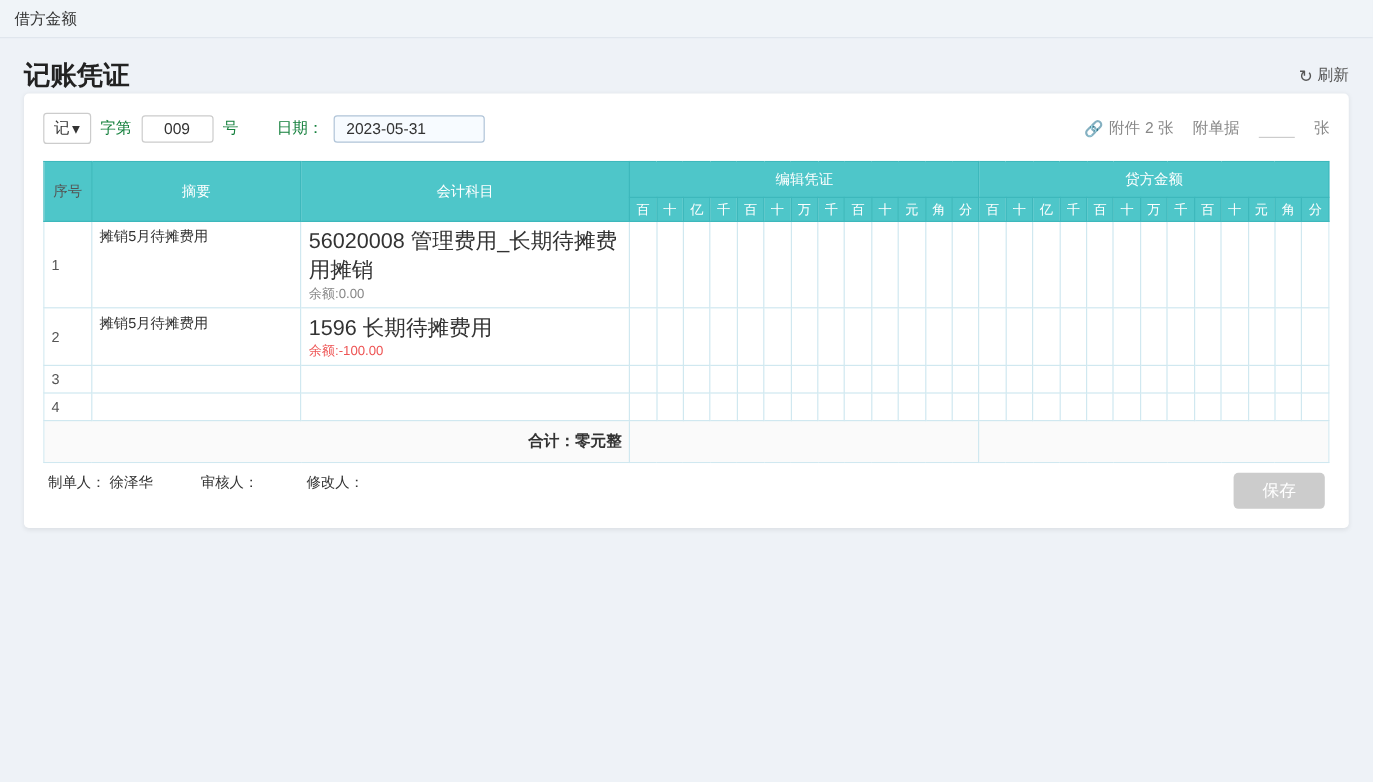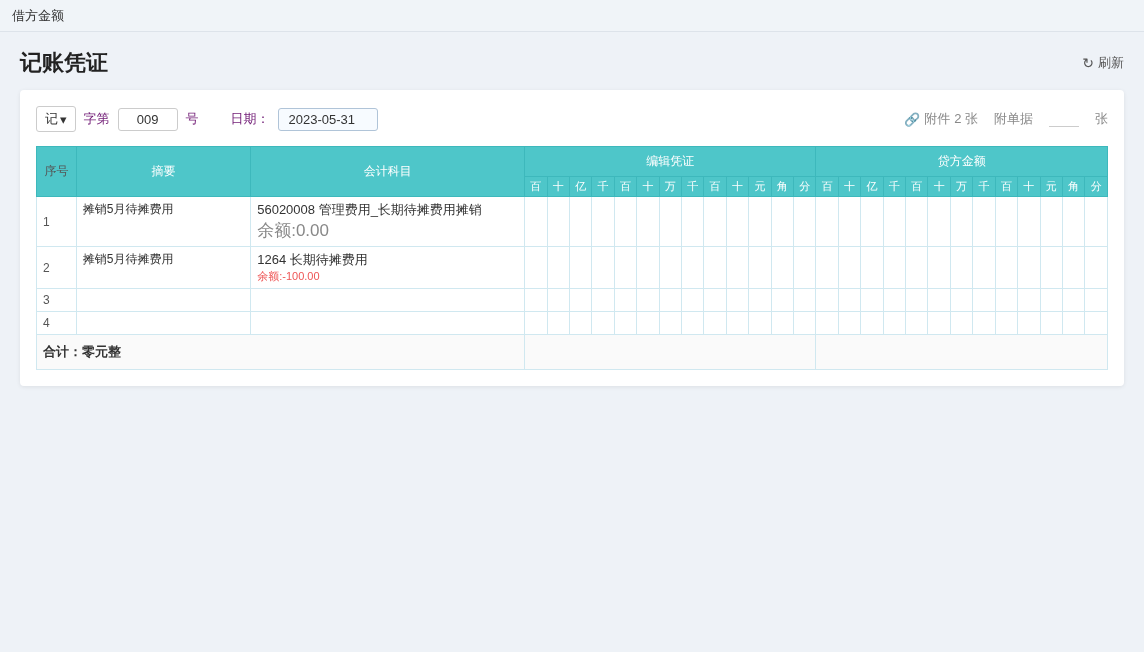--- a/index.html
+++ b/index.html
@@ -24,21 +24,21 @@
     .page-container {
       background: #eef2f7;
       height: calc(652px - 32px);
       padding: 16px 20px;
       overflow: auto;
     }
     .page-header {
       display: flex;
       justify-content: space-between;
       align-items: center;
-      margin-bottom: 12px;
+      margin-bottom: 0;
     }
     .page-title {
       font-size: 22px;
       font-weight: bold;
       color: #222;
     }
     .refresh-btn {
       display: flex;
       align-items: center;
       gap: 4px;
@@ -57,21 +57,21 @@
       padding: 16px;
       box-shadow: 0 1px 4px rgba(0,0,0,0.08);
     }
     .form-row {
       display: flex;
       align-items: center;
       gap: 8px;
       margin-bottom: 14px;
     }
     .form-label {
-      color: #701a75;
+      color: #15803d;
       font-size: 13px;
     }
     .voucher-type-btn {
       display: flex;
       align-items: center;
       gap: 2px;
       border: 1px solid #ccc;
       border-radius: 3px;
       padding: 3px 8px;
       cursor: pointer;
@@ -88,21 +88,21 @@
       text-align: center;
       color: #333;
     }
     .date-input {
       border: 1px solid #b0c4d8;
       border-radius: 3px;
       padding: 3px 10px;
       font-size: 13px;
       color: #333;
       background: #f7fbff;
-      width: 100px;
+      width: 126px;
     }
     .attachment-area {
       margin-left: auto;
       display: flex;
       align-items: center;
       gap: 16px;
       color: #888;
       font-size: 13px;
     }
     .attachment-link {
@@ -154,36 +154,37 @@
     .digit-cell {
       width: 18px;
       min-width: 18px;
       text-align: center;
       border: 1px solid #d0e8f0;
       padding: 2px 0;
       font-size: 11px;
     }
     .balance-label {
       color: #888;
-      font-size: 17px;
+      font-size: 11px;
     }
     .balance-negative {
       color: #e55;
       font-size: 11px;
     }
     .account-name {
-      font-size: 13px;
+      font-size: 18px;
       color: #333;
     }
     .summary-total-row td {
       background: #fafafa;
       border-top: 1px solid #ccc;
       font-size: 13px;
       font-weight: bold;
       padding: 8px 6px;
+      text-align: right;
     }
     .footer-row {
       display: flex;
       gap: 40px;
       padding: 8px 4px 0;
       color: #999;
       font-size: 12px;
     }
     .footer-item span {
       color: #333;
@@ -315,21 +316,21 @@
               <td class="digit-cell"></td>
               <td class="digit-cell"></td>
               <td class="digit-cell"></td>
               <td class="digit-cell"></td>
               <td class="digit-cell"></td>
               <td class="digit-cell"></td>
             </tr>
             <tr>
               <td class="seq-col" style="vertical-align: middle;">2</td>
               <td class="summary-col">摊销5月待摊费用</td>
-              <td class="account-col"><span class="account-name">1264 长期待摊费用</span><br><span class="balance-negative">余额:-100.00</span></td>
+              <td class="account-col"><span class="account-name">1596 长期待摊费用</span><br><span class="balance-negative">余额:-100.00</span></td>
               <td class="digit-cell"></td>
               <td class="digit-cell"></td>
               <td class="digit-cell"></td>
               <td class="digit-cell"></td>
               <td class="digit-cell"></td>
               <td class="digit-cell"></td>
               <td class="digit-cell"></td>
               <td class="digit-cell"></td>
               <td class="digit-cell"></td>
               <td class="digit-cell"></td>
@@ -416,15 +417,30 @@
         <tfoot>
           <tr class="summary-total-row">
             <td colspan="3">合计：零元整</td>
             <td class="digit-cell" colspan="13"></td>
             <td class="digit-cell" colspan="13"></td>
           </tr>
         </tfoot>
       </table>
     </div>
 
+    <div class="footer-row">
+      <div class="footer-item">
+        <span>制单人：</span>
+        <span>徐泽华</span>
+      </div>
+      <div class="footer-item">
+        <span>审核人：</span>
+        <span></span>
+      </div>
+      <div class="footer-item">
+        <span>修改人：</span>
+        <span></span>
+      </div>
+      <button class="save-btn" style="margin-left:auto;">保存</button>
+    </div>
 
   </div>
 </div>
 
 </body></html>

